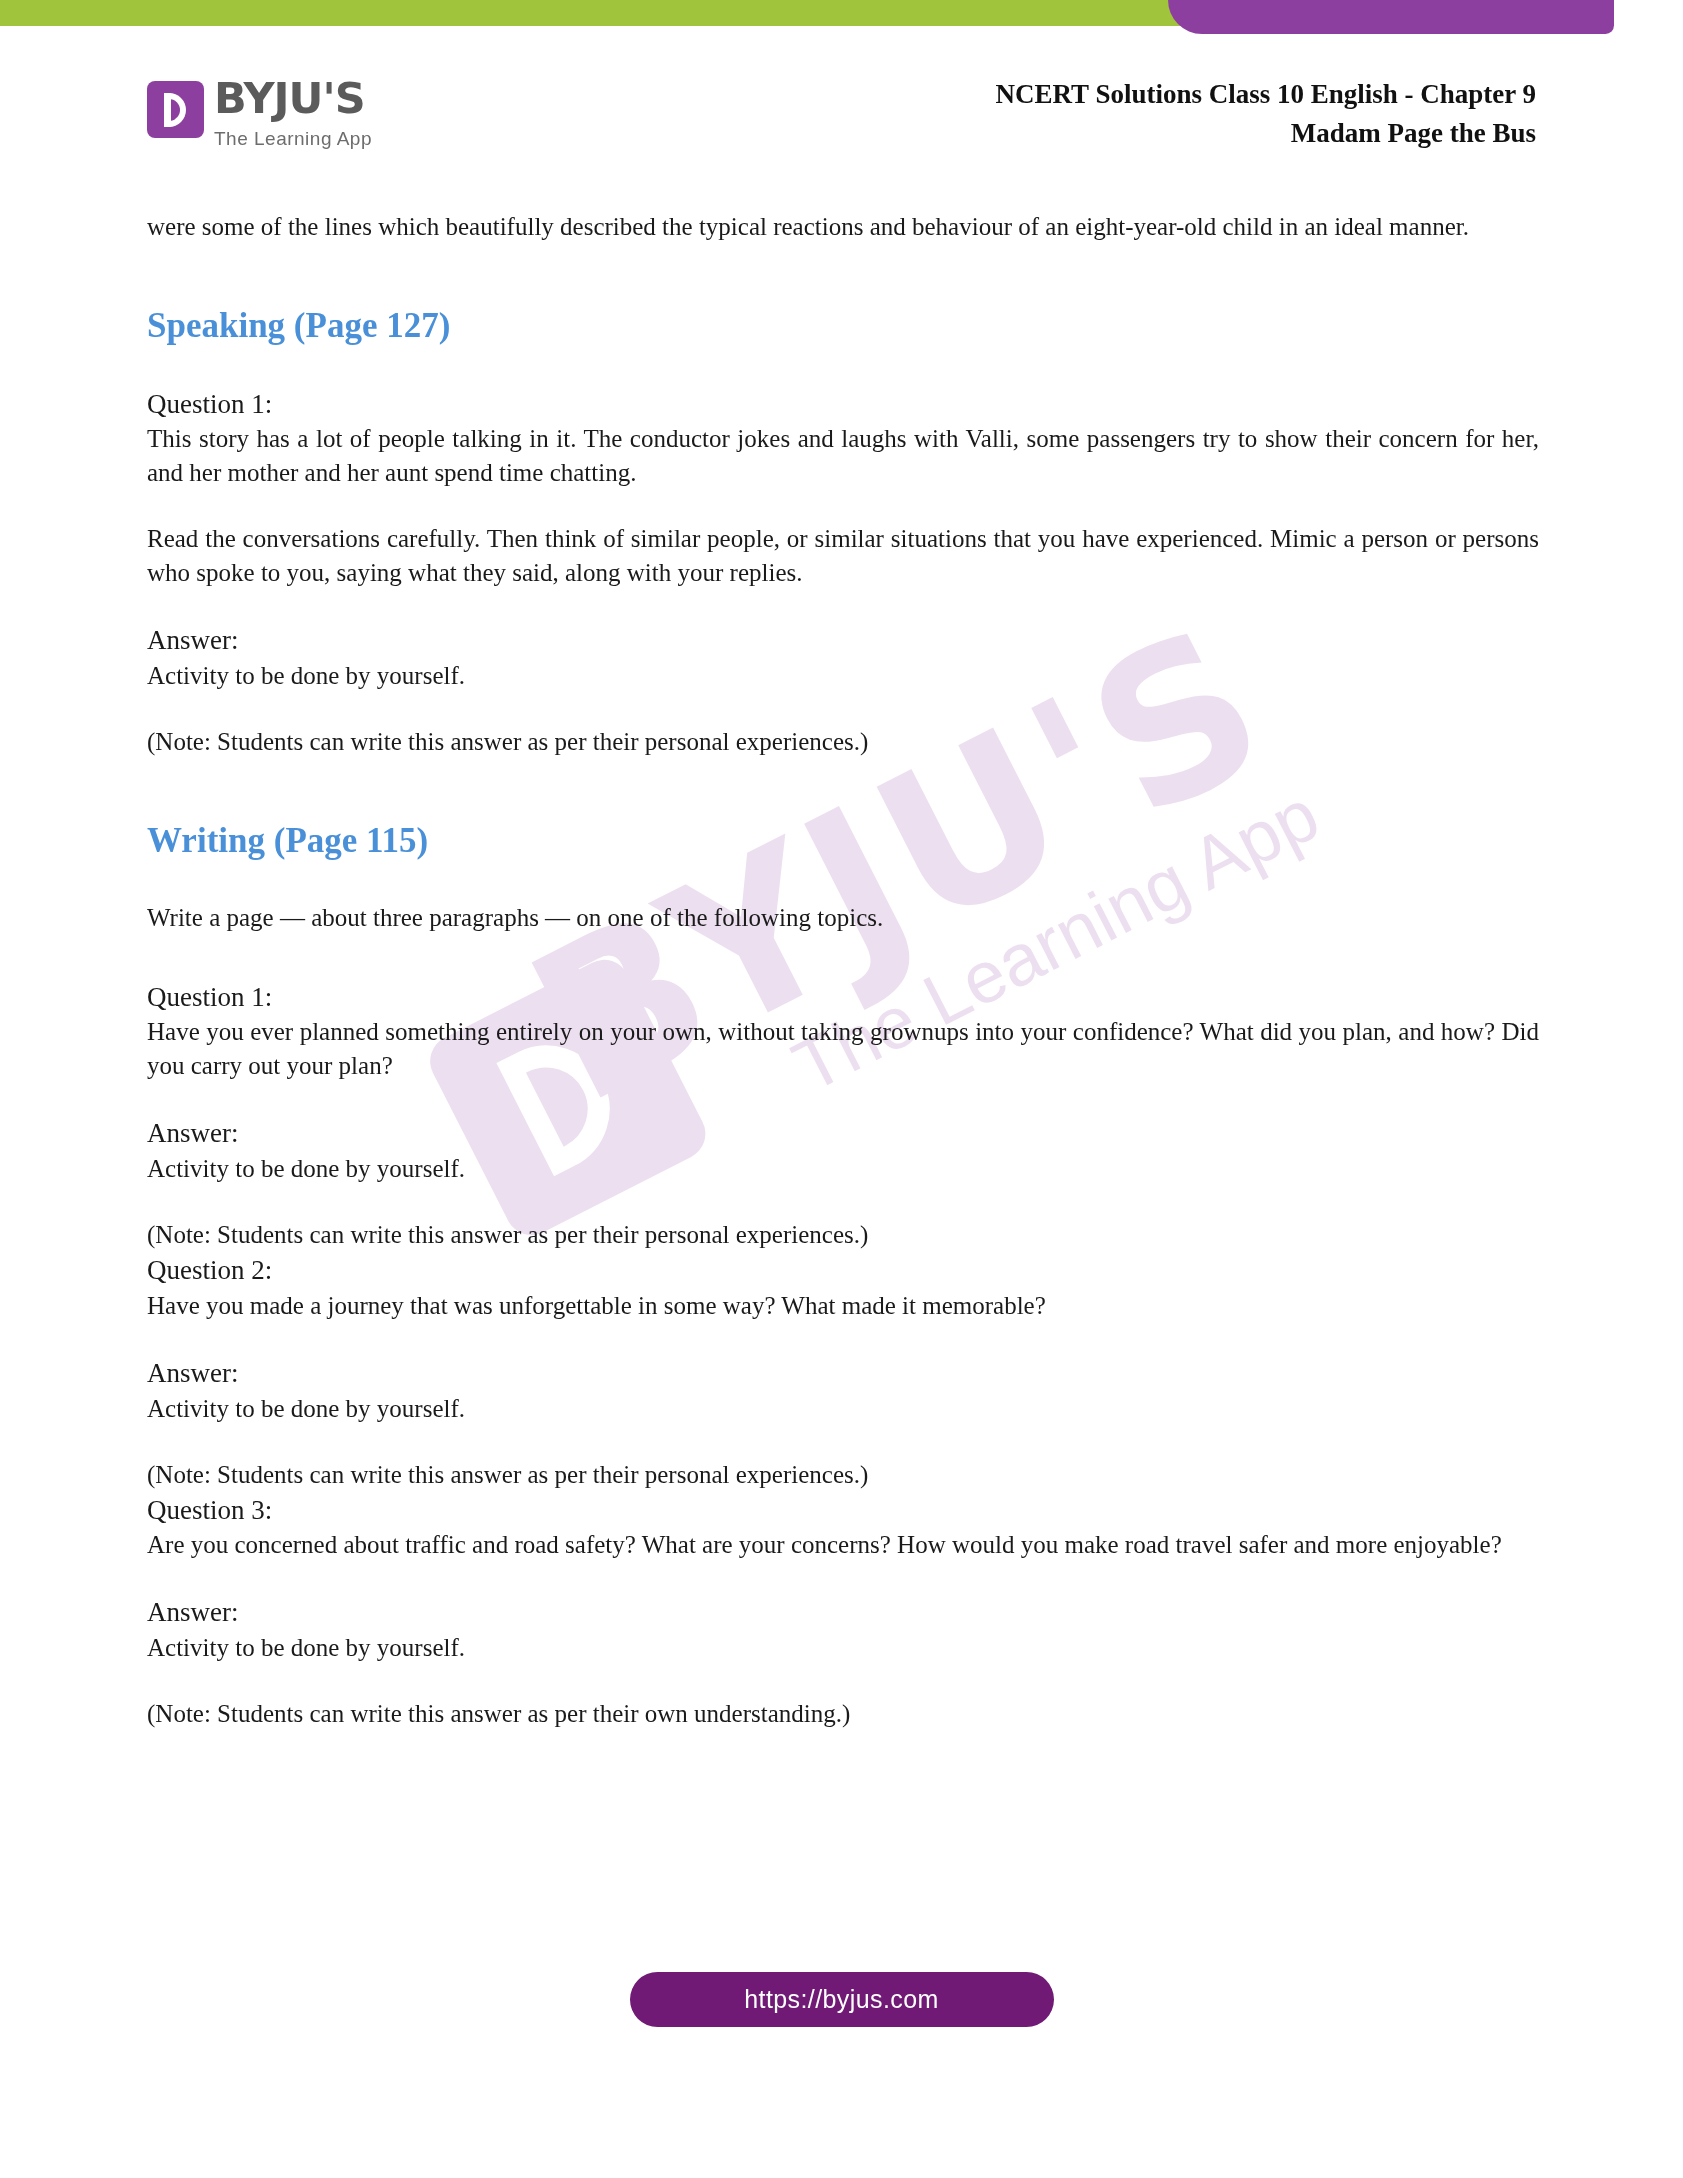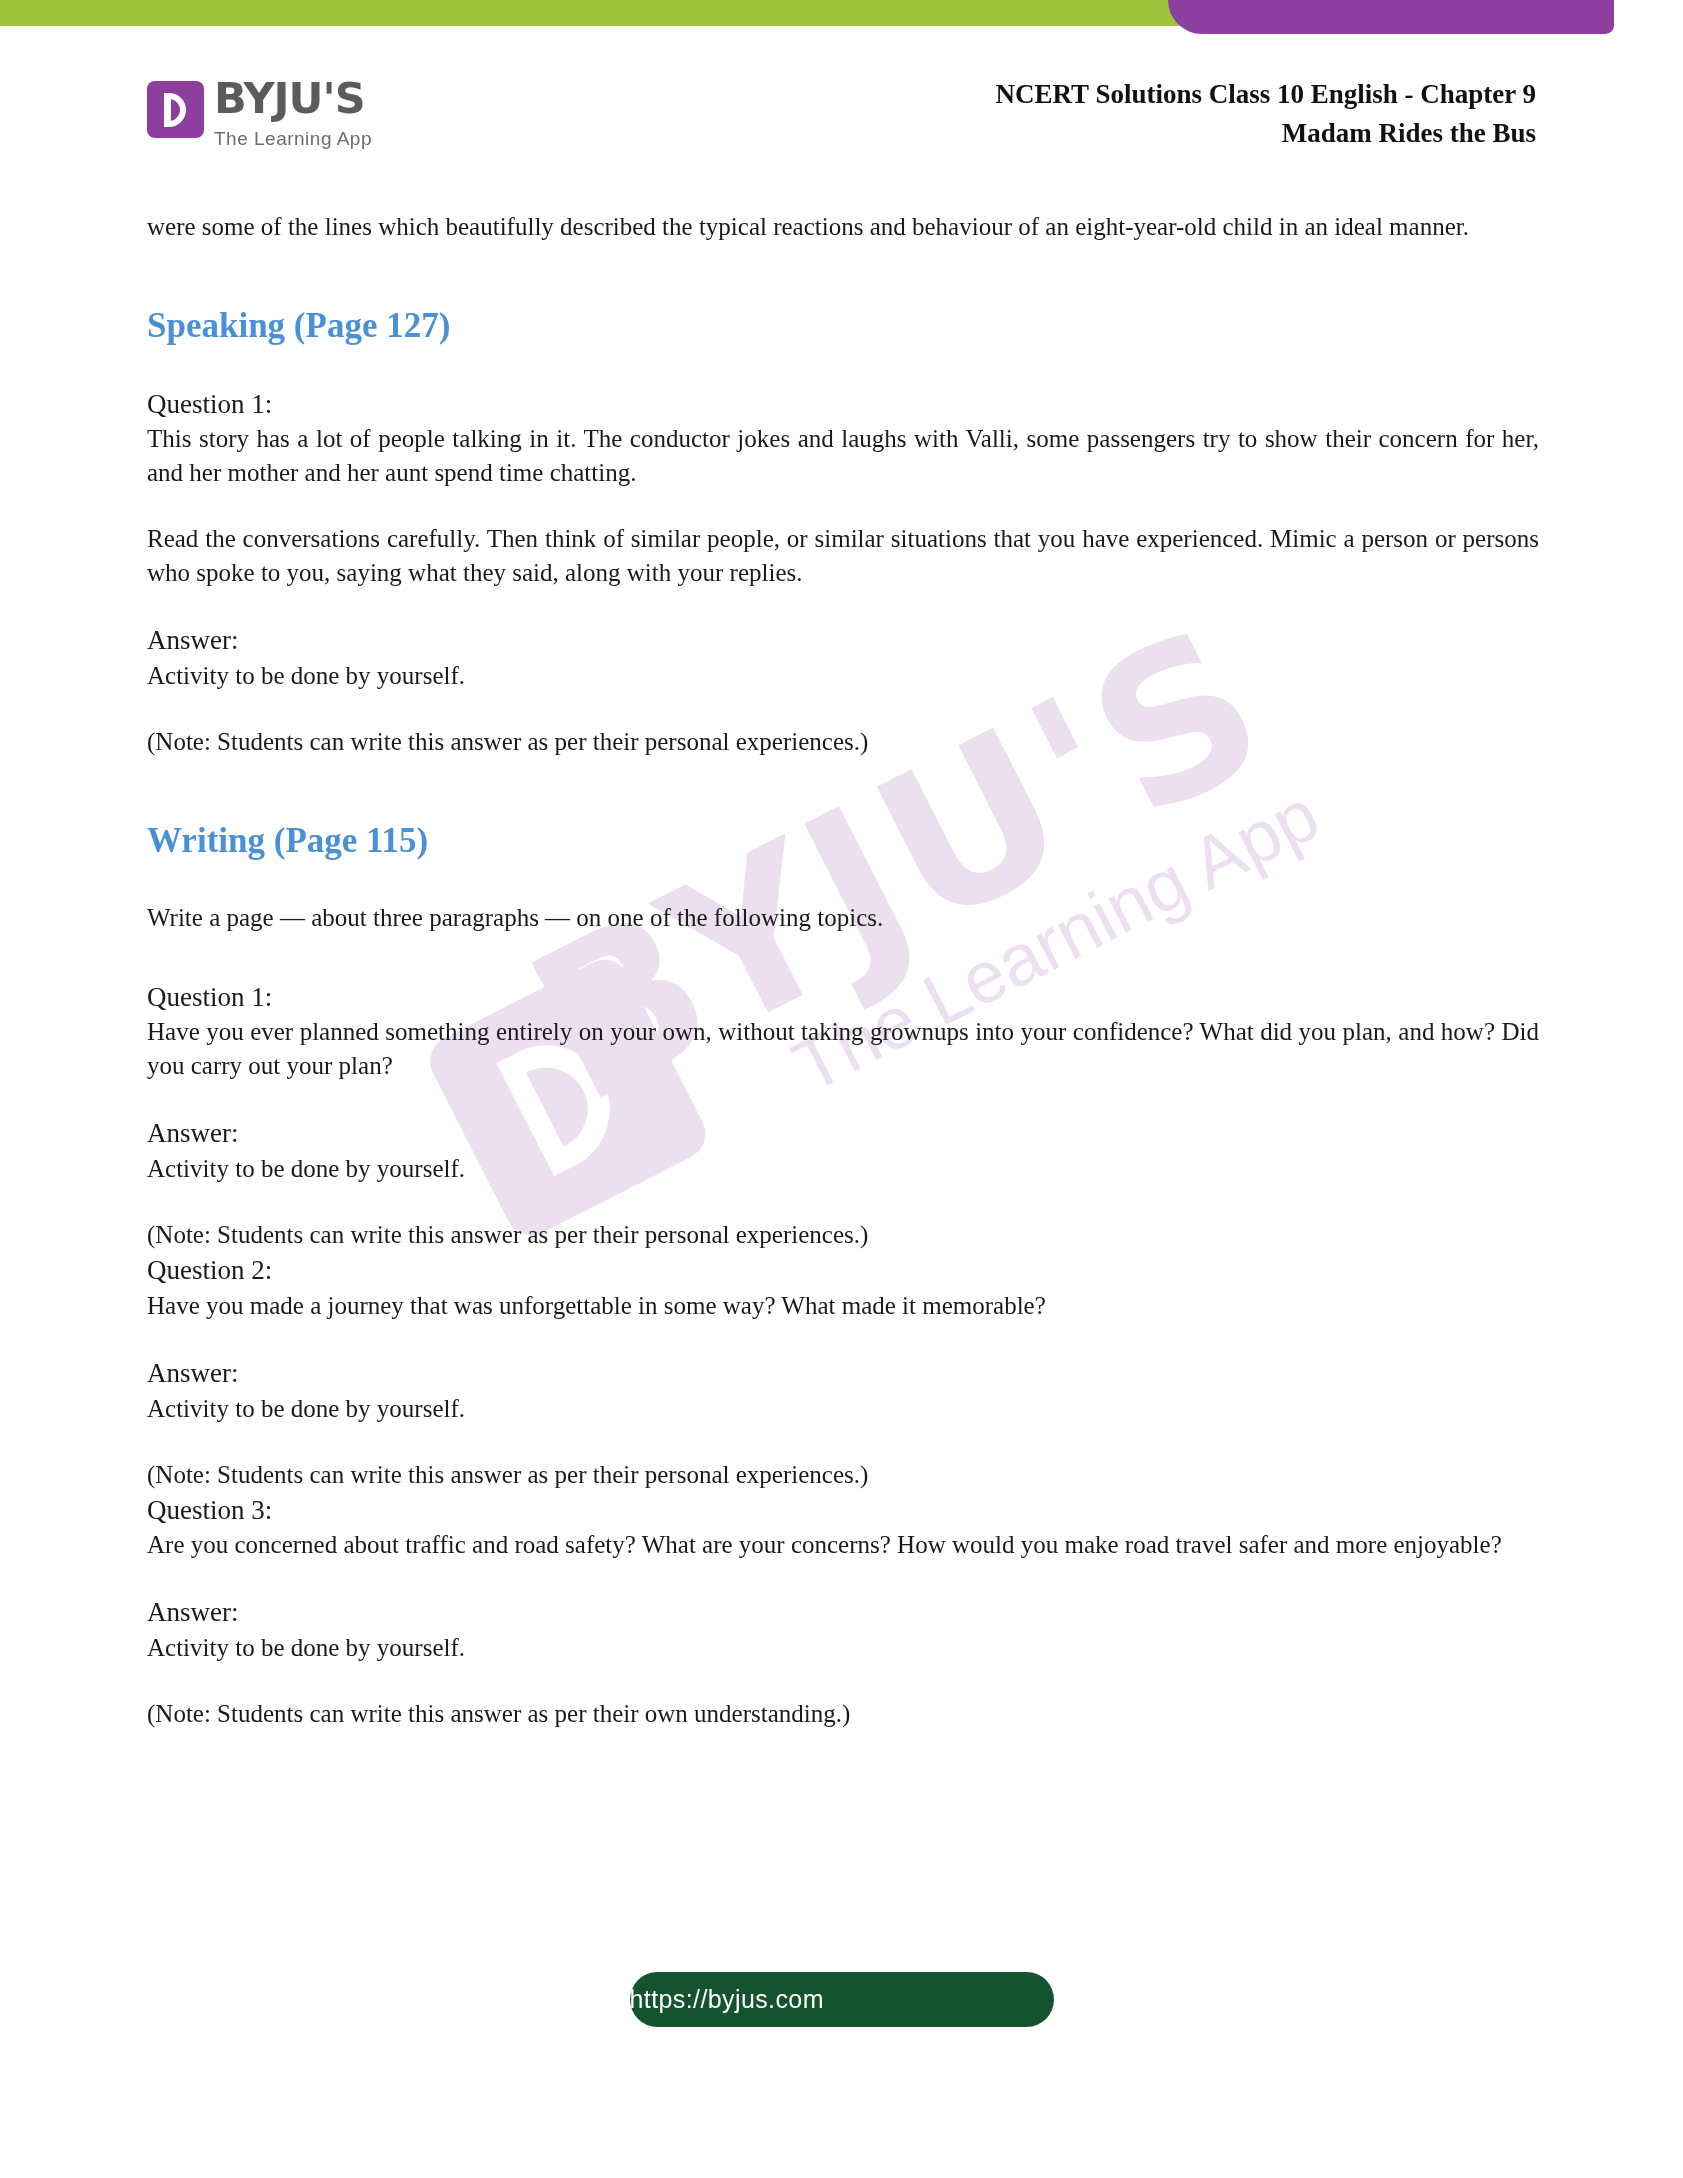--- a/index.html
+++ b/index.html
@@ -196,27 +196,28 @@
   .gap-lg { }
 
   
   .footer-pill {
     position: absolute;
     left: 50%;
     transform: translateX(-50%);
     top: 1972px;
     width: 424px;
     height: 55px;
-    background: #14532d;
+    background: #701a75;
     border-radius: 28px;
     color: #ffffff;
     font-family: "Liberation Sans", sans-serif;
     font-size: 25px;
     display: flex;
     align-items: center;
+    justify-content: center;
     letter-spacing: 0.4px;
   }
 </style>
 </head>
 <body>
 
 <div class="top-bar-wrap">
   <div class="top-bar-green"></div>
   <div class="top-bar-purple"></div>
 </div>
@@ -224,21 +225,21 @@
 <div class="header">
   <div class="logo-block">
     <div class="logo-mark"></div>
     <div class="logo-text">
       <span class="logo-word">BYJU'S</span>
       <span class="logo-tag">The Learning App</span>
     </div>
   </div>
   <div class="header-title">
     <div>NCERT Solutions Class 10 English - Chapter 9</div>
-    <div>Madam Rides the Bus</div>
+    <div>Madam Page the Bus</div>
   </div>
 </div>
 
 <div class="watermark">
   <div class="wm-mark"></div>
   <div class="wm-word">BYJU'S</div>
   <div class="wm-sub">The Learning App</div>
 </div>
 
 <div class="content">

